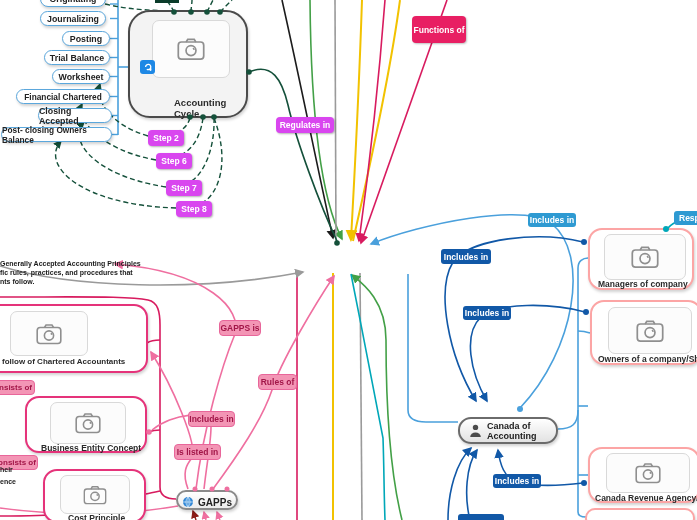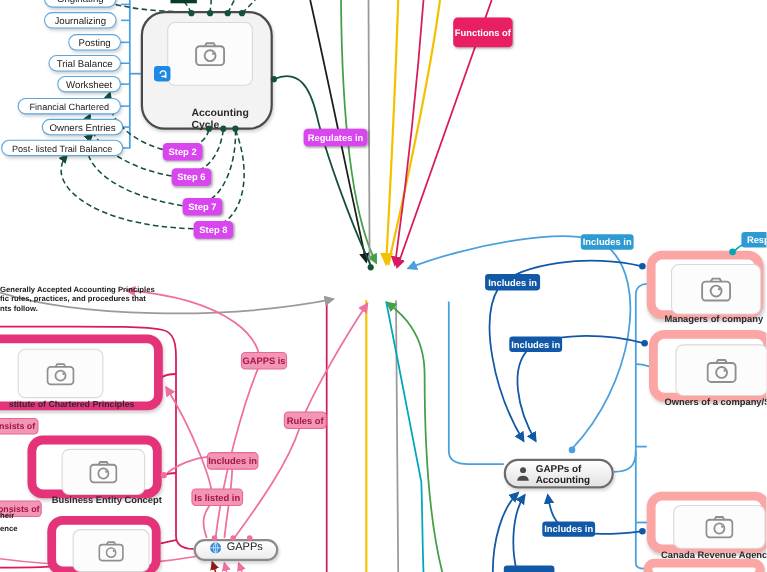--- a/index.html
+++ b/index.html
@@ -8,22 +8,22 @@
   svg.layer{position:absolute;left:0;top:0;pointer-events:none;}
   .ln{fill:none;}
   .w16{stroke-width:1.6px}.w14{stroke-width:1.4px}.w2{stroke-width:2px}
   .c-blk{stroke:#1c1c1c}.c-gr{stroke:#43a047}.c-yl{stroke:#f2c200}.c-cr{stroke:#d81b5f}
   .c-pk{stroke:#ef6fa0}.c-dg{stroke:#14503a}.c-gy{stroke:#9a9a9a}.c-bl{stroke:#1158a7}
   .c-lb{stroke:#4aa0dc}.c-tl{stroke:#00a7b8}.c-dr{stroke:#8c1d18}
   .dash{stroke-dasharray:5 3;}
   .node{position:absolute;background:#fff;box-sizing:border-box;z-index:2;
         box-shadow:1px 2px 3px rgba(0,0,0,.18);}
   .pill{border:1.6px solid #5ba7dc;border-radius:8px;display:flex;align-items:center;
-        justify-content:center;font-weight:normal;font-size:8.8px;color:#222;}
-  .bignode{border:8px solid #fca5a5;border-radius:14px;}
+        justify-content:center;font-weight:bold;font-size:8.8px;color:#222;}
+  .bignode{border:2px solid #fca5a5;border-radius:14px;}
   .ph{position:absolute;background:#fcfcfc;border:1px solid #d9d9d9;border-radius:7px;
       display:flex;align-items:center;justify-content:center;}
   .cap{position:absolute;font-weight:bold;font-size:8.5px;color:#2b2b2b;white-space:nowrap;}
   .steplbl{position:absolute;background:#d946ef;color:#fff;font-weight:bold;font-size:8.5px;
         border-radius:4px;display:flex;align-items:center;justify-content:center;z-index:2;
         box-shadow:1px 1px 2px rgba(0,0,0,.3);}
   .pinklbl{position:absolute;background:#f395b5;border:1px solid #e8669a;color:#a21648;
         font-weight:bold;font-size:8.5px;border-radius:4px;display:flex;align-items:center;
         justify-content:center;z-index:2;}
   .maglbl{position:absolute;background:#e81f63;color:#fff;font-weight:bold;font-size:8.5px;
@@ -36,23 +36,23 @@
   .frag{position:absolute;font-weight:bold;color:#1a1a1a;z-index:2;}
   #title-node{left:267px;top:247px;width:163px;height:26px;border:2px solid #5ba7dc;
         border-radius:14px;display:flex;align-items:center;justify-content:center;
         font-weight:bold;font-size:12px;color:#1a1a1a;background:linear-gradient(#fff,#f1f1f1);}
   #cycle-node{left:128px;top:10px;width:120px;height:108px;background:#f3f3f3;
         border:2px solid #4a4a4a;border-radius:22px;}
   #users-node{left:458px;top:417px;width:100px;height:27px;border:2px solid #6b6b6b;
         border-radius:13px;background:linear-gradient(#fff,#e2e2e2);display:flex;
         align-items:center;padding-left:9px;gap:5px;}
   #users-node .utxt{font-weight:bold;font-size:9px;color:#222;line-height:10px;}
-  #gapps-node{left:176px;top:490px;width:77px;height:20px;border:2px solid #8a8a8a;
-        border-radius:11px;display:flex;align-items:flex-start;justify-content:center;gap:4px;
-        font-weight:normal;font-size:10px;color:#222;background:linear-gradient(#fff,#ececec);}
+  #gapps-node{left:176px;top:490px;width:62px;height:20px;border:2px solid #8a8a8a;
+        border-radius:11px;display:flex;align-items:flex-end;justify-content:center;gap:4px;
+        font-weight:bold;font-size:10px;color:#222;background:linear-gradient(#fff,#ececec);}
   .desc{position:absolute;left:0;top:259px;width:150px;font-size:7px;font-weight:bold;
         color:#1a1a1a;line-height:9px;z-index:2;}
 </style>
 </head>
 <body>
 
 <div id="canvas">
 
 <svg width="0" height="0" style="position:absolute">
   <defs>
@@ -182,22 +182,22 @@
     <path class="ln c-tl w16" d="M697,216 C687,217 674,221 668,228"></path>
   </g>
 </svg>
 
 <div class="node pill" style="left:40px;top:-9px;width:66px;height:16px">Originating</div>
 <div class="node pill" style="left:40px;top:11px;width:66px;height:15px">Journalizing</div>
 <div class="node pill" style="left:62px;top:31px;width:48px;height:15px">Posting</div>
 <div class="node pill" style="left:44px;top:50px;width:66px;height:15px">Trial Balance</div>
 <div class="node pill" style="left:52px;top:69px;width:58px;height:15px">Worksheet</div>
 <div class="node pill" style="left:16px;top:89px;width:94px;height:15px;font-size:8.3px">Financial Chartered</div>
-<div class="node pill" style="left:38px;top:108px;width:74px;height:15px">Owners Entries</div>
-<div class="node pill" style="left:1px;top:127px;width:111px;height:15px;font-size:8.3px">Post- listed Trail Balance</div>
+<div class="node pill" style="left:38px;top:108px;width:74px;height:15px">Closing Accepted</div>
+<div class="node pill" style="left:1px;top:127px;width:111px;height:15px;font-size:8.3px">Post- closing Owners Balance</div>
 
 <div class="node" id="cycle-node">
   <div class="ph" style="left:22px;top:8px;width:76px;height:56px">
     <svg width="28" height="24" viewBox="0 0 26 22">
           <use href="#cam-sym"></use>
         </svg>
   </div>
   <div style="position:absolute;left:44px;top:86px;font-weight:bold;font-size:9.5px;color:#2b2b2b;line-height:10.5px">
     <div>Accounting</div>
     <div>Cycle</div>
@@ -225,21 +225,21 @@
   <div>fic rules, practices, and procedures that</div>
   <div>nts follow.</div>
 </div>
 
 <div class="node bignode" style="left:-14px;top:304px;width:162px;height:69px;border-color:#e5337a">
   <div class="ph" style="left:22px;top:5px;width:76px;height:43px">
     <svg width="26" height="22" viewBox="0 0 26 22">
           <use href="#cam-sym"></use>
         </svg>
   </div>
-  <div class="cap" style="left:14px;top:51px;font-size:8px">stitute of Chartered Principles</div>
+  <div class="cap" style="left:14px;top:51px;font-size:8px">follow of Chartered Accountants</div>
 </div>
 
 <div class="node bignode" style="left:25px;top:396px;width:122px;height:57px;border-color:#e5337a">
   <div class="ph" style="left:23px;top:4px;width:74px;height:40px">
     <svg width="26" height="22" viewBox="0 0 26 22">
           <use href="#cam-sym"></use>
         </svg>
   </div>
   <div class="cap" style="left:14px;top:45px">Business Entity Concept</div>
 </div>
@@ -269,21 +269,21 @@
 <div class="pinklbl" style="left:-4px;top:455px;width:40px;height:13px;font-size:8px">onsists of</div>
 <div class="frag" style="left:0;top:466px;font-size:7px">heir</div>
 <div class="frag" style="left:0;top:478px;font-size:7px">ence</div>
 
 <div class="node" id="users-node">
   <svg width="13" height="14" viewBox="0 0 13 14">
     <circle cx="6.5" cy="3.4" r="2.7" fill="#4a4a4a"></circle>
     <path d="M1.2,13 a5.3,4.6 0 0 1 10.6,0 z" fill="#4a4a4a"></path>
   </svg>
   <div class="utxt">
-    <div>GAPPs of</div>
+    <div>Canada of</div>
     <div>Accounting</div>
   </div>
 </div>
 
 <div class="bluelblL" style="left:528px;top:213px;width:48px;height:14px">Includes in</div>
 <div class="bluelblD" style="left:441px;top:249px;width:50px;height:15px">Includes in</div>
 <div class="bluelblD" style="left:463px;top:306px;width:48px;height:14px">Includes in</div>
 <div class="bluelblD" style="left:493px;top:474px;width:48px;height:14px">Includes in</div>
 <div class="bluelblD" style="left:458px;top:514px;width:46px;height:6px;border-radius:3px 3px 0 0"></div>
 <div class="bluelblL" style="left:674px;top:211px;width:30px;height:14px;justify-content:flex-start;padding-left:5px">Resp</div>

